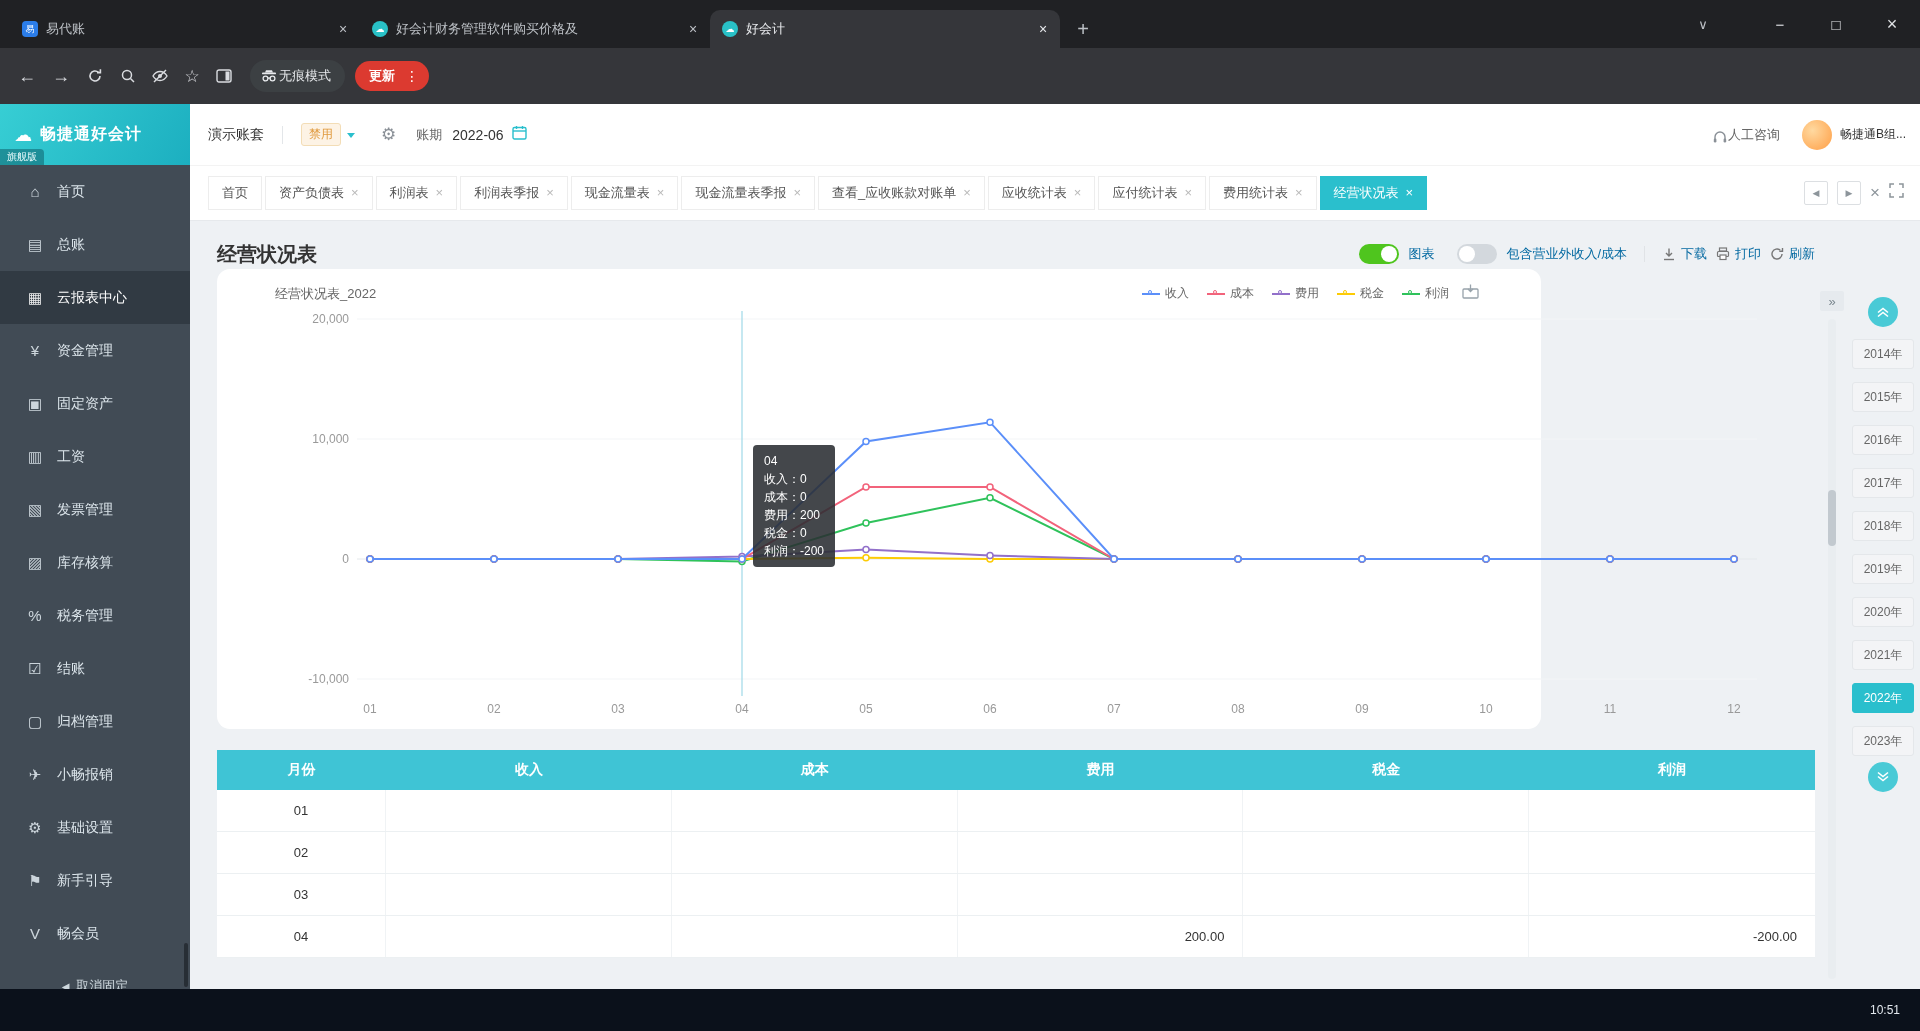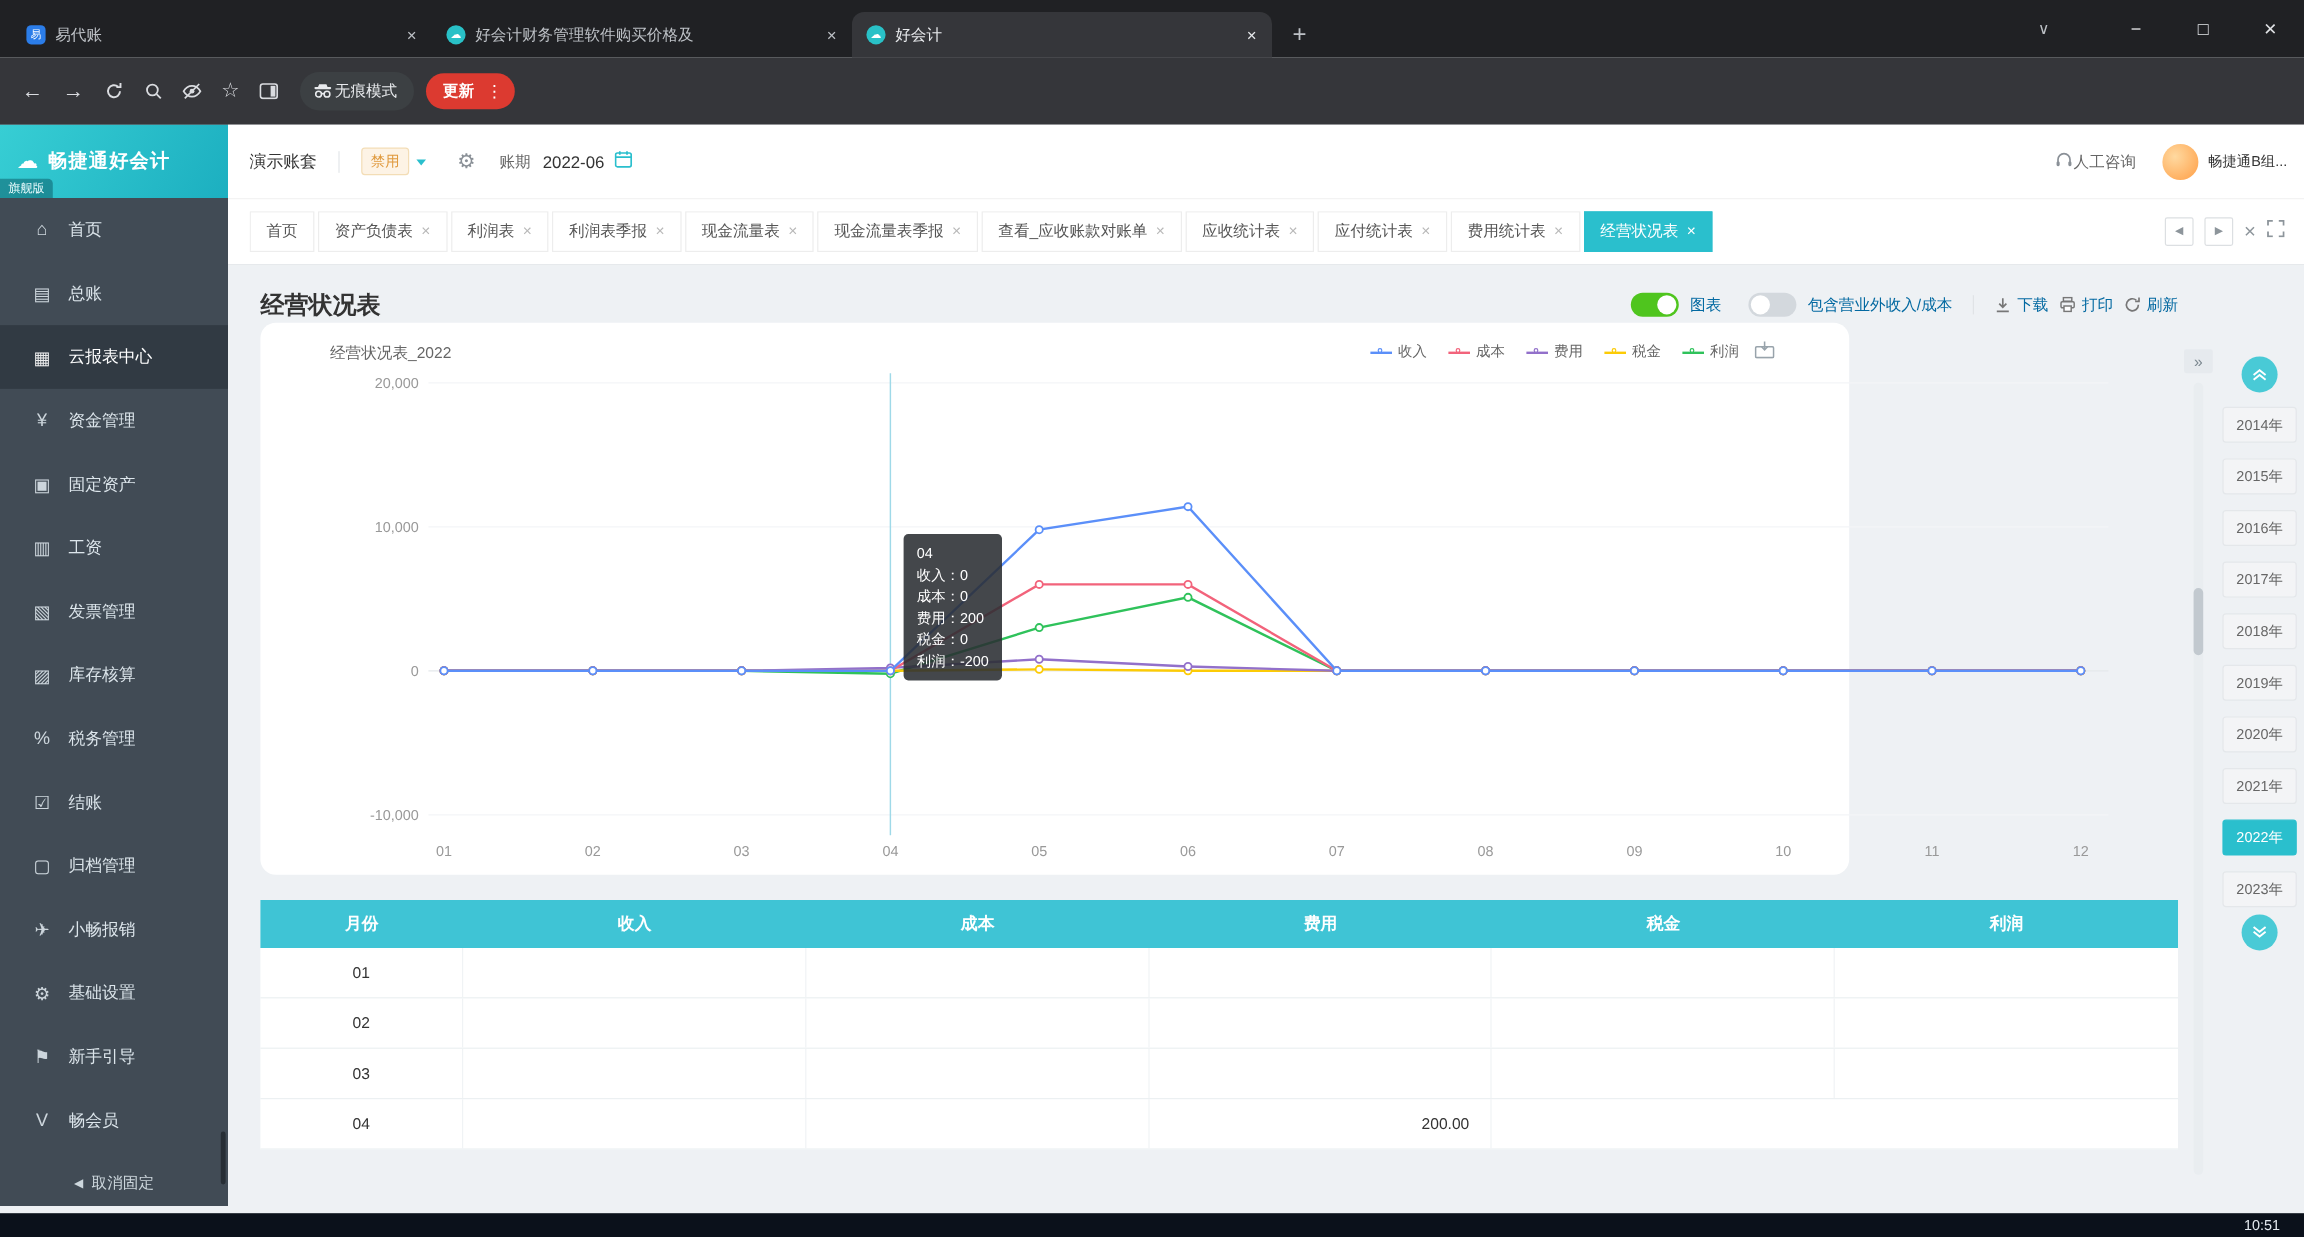--- a/index.html
+++ b/index.html
@@ -49,21 +49,21 @@
 .main{flex:1;position:relative;min-width:0;background:#eef1f4}
 .appheader{height:61px;background:#fff;display:flex;align-items:center;padding:0 14px 0 18px}
 .ah-name{font-size:14px;color:#333}
 .ah-divider{width:1px;height:18px;background:#e3e6e9;margin:0 18px}
 .badge-disabled{background:#fdf3e5;border:1px solid #f3ddb6;color:#e09a3e;font-size:12px;padding:2px 7px;border-radius:3px}
 .badge-chevron{width:0;height:0;border-left:4.5px solid transparent;border-right:4.5px solid transparent;border-top:5.5px solid #2abfcd;margin:2px 0 0 6px}
 .gear{color:#8a9097;font-size:17px;margin:0 20px 0 26px}
 .ah-period-label{font-size:13px;color:#666;margin-right:10px}
 .ah-period-value{font-size:14px;color:#333;margin-right:8px}
 .ah-right{margin-left:auto;display:flex;align-items:center}
-.support{display:flex;align-items:flex-start;gap:0;color:#666;font-size:13px;cursor:pointer}
+.support{display:flex;align-items:flex-end;gap:0;color:#666;font-size:13px;cursor:pointer}
 .avatar{width:30px;height:30px;border-radius:50%;background:radial-gradient(circle at 35% 35%,#ffd9a0,#ff9e45);margin:0 8px 0 22px;flex:none}
 .ah-user{font-size:12px;color:#333;max-width:90px;white-space:nowrap;overflow:hidden;text-overflow:ellipsis}
 
 .apptabs{height:56px;background:#fff;border-bottom:1px solid #e6e9ec;display:flex;align-items:center;padding-left:18px;box-shadow:inset 0 1px 0 #f3f3f3}
 .atablist{display:flex;align-items:center;min-width:0;overflow:hidden}
 .atab{display:inline-flex;align-items:center;gap:7px;height:34px;padding:0 13px;border:1px solid #ededed;background:#fff;color:#555;font-size:13px;margin-right:3px;cursor:pointer;white-space:nowrap;flex:none}
 .atab.active{background:#2abfcd;border-color:#2abfcd;color:#fff}
 .atab .x{font-size:13px;color:#b8b8b8}
 .atab.active .x{color:#fff}
 .apptab-ctrls{margin-left:auto;display:flex;align-items:center;gap:9px;padding-right:16px}
@@ -109,21 +109,21 @@
 .vscroll .thumb{position:absolute;left:0;top:171px;width:8px;height:56px;border-radius:4px;background:#c2c9cf}
 
 .yearrail{position:absolute;left:1659px;top:0;width:68px;height:100%}
 .ycirc{position:absolute;left:19px;width:30px;height:30px;border-radius:50%;background:#49cad6;display:flex;align-items:center;justify-content:center;cursor:pointer}
 .ycirc.up{top:193px}
 .ycirc.down{top:658px}
 .years{position:absolute;left:3px;top:235px;display:flex;flex-direction:column;gap:13px}
 .ybtn{width:62px;height:30px;background:#f3f4f6;border:1px solid #e4e7ea;border-radius:3px;color:#666;font-size:12px;display:flex;align-items:center;justify-content:center;cursor:pointer}
 .ybtn.active{background:#2abfcd;border-color:#2abfcd;color:#fff}
 
-.taskbar{position:absolute;left:0;bottom:0;width:100%;height:20px;background:#0b111b;display:flex;align-items:center;justify-content:flex-end;padding-right:20px;color:#e3e8ee;font-size:12px}
+.taskbar{position:absolute;left:0;bottom:0;width:100%;height:42px;background:#0b111b;display:flex;align-items:center;justify-content:flex-end;padding-right:20px;color:#e3e8ee;font-size:12px}
 </style>
 </head>
 <body>
 
 <div class="screen">
 
   <div class="tabstrip">
     <div class="btabs" id="browser-tabs">
         <div class="btab">
           <span class="favicon" style="background: rgb(43, 125, 233); border-radius: 4px;">易</span>
@@ -570,20 +570,21 @@
               <div class="cell num"></div>
               <div class="cell num"></div>
               <div class="cell num"></div>
             </div>
             <div class="trow body">
               <div class="cell center">04</div>
               <div class="cell num"></div>
               <div class="cell num"></div>
               <div class="cell num">200.00</div>
               <div class="cell num"></div>
+              <div class="cell num">-200.00</div>
             </div>
           </div>
       </div>
 
       <div class="collapsebtn">»</div>
       <div class="vscroll">
         <div class="thumb"></div>
       </div>
 
       <div class="yearrail">

